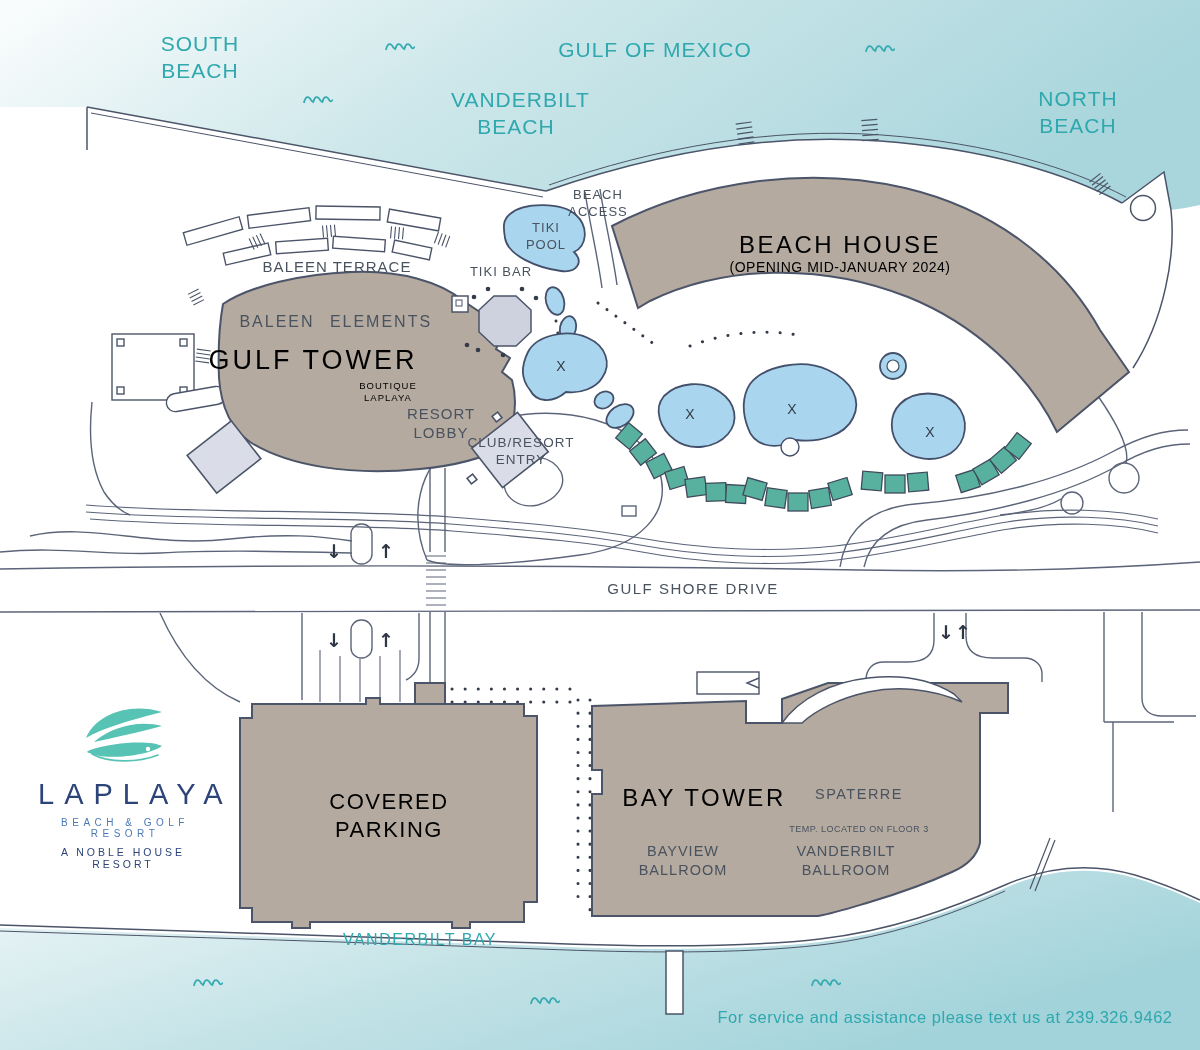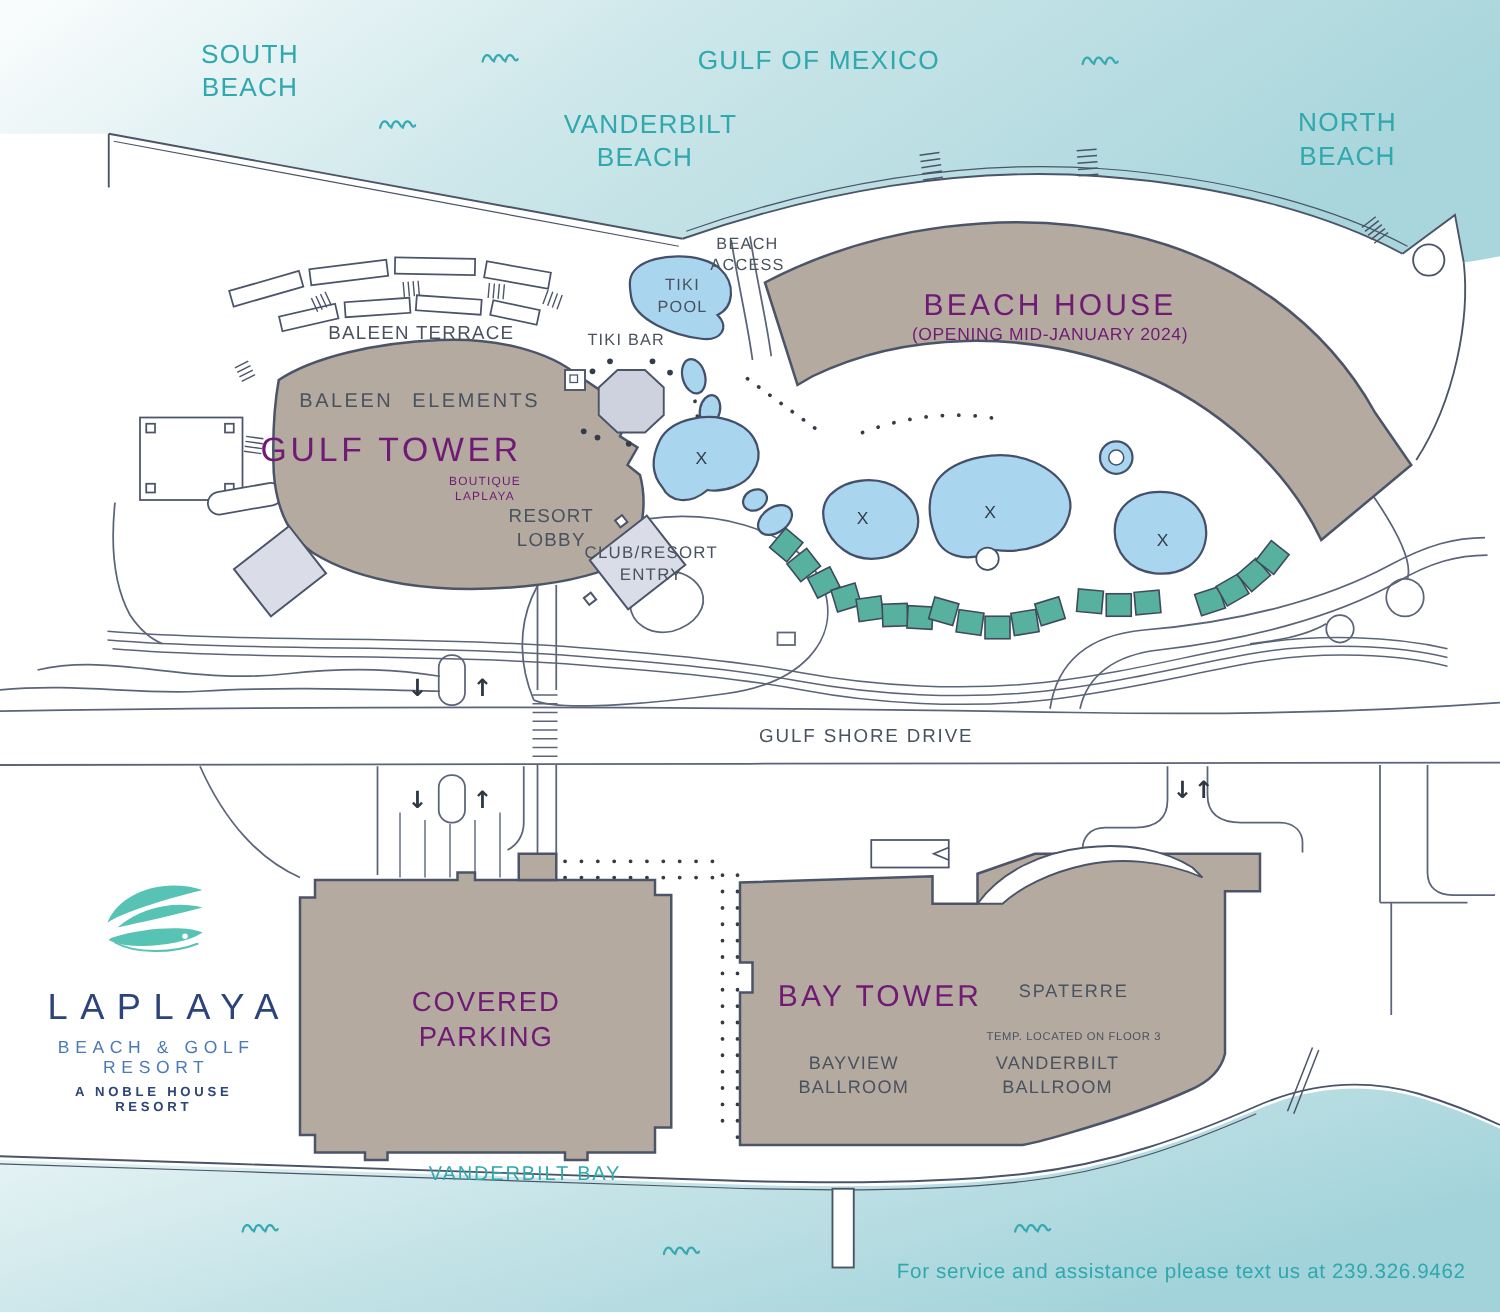--- a/index.html
+++ b/index.html
@@ -3,37 +3,37 @@
 <meta charset="utf-8">
 <style>
   html,body{margin:0;padding:0;background:#fff;}
   #stage{position:relative;width:1200px;height:1050px;overflow:hidden;background:#fff;
          font-family:"Liberation Sans",sans-serif;}
   #basemap{position:absolute;left:0;top:0;}
   .lbl{position:absolute;transform:translate(-50%,-50%);text-align:center;color:#49525f;
        letter-spacing:1px;line-height:1.28;white-space:nowrap;font-size:14px;}
   .wrap{white-space:normal;}
   .teal{color:#2fa8ae;}
-  .white{color:#701a75;}
+  .white{color:#000000;}
   .fs9{font-size:9px;}  .fs10{font-size:9.5px;} .fs105{font-size:14px;}
   .fs13{font-size:13px;} .fs135{font-size:13.5px;} .fs145{font-size:14.5px;}
   .fs15{font-size:15px;} .fs16{font-size:16px;} .fs165{font-size:16.5px;}
   .fs17{font-size:21px;} .fs22{font-size:22px;} .fs24{font-size:24px;} .fs27{font-size:27px;}
   .ls2{letter-spacing:2px;} .ls3{letter-spacing:3px;} .ls05{letter-spacing:.5px;}
   .arrow{position:absolute;transform:translate(-50%,-50%);color:#2e3744;font-size:19px;
          font-weight:bold;font-family:"DejaVu Sans",sans-serif;}
   .xmark{position:absolute;transform:translate(-50%,-50%);color:#343c49;font-size:14px;
          font-family:"Liberation Sans",sans-serif;}
   .wave{position:absolute;transform:translate(-50%,-50%);}
   #logo{position:absolute;left:28px;top:700px;width:190px;text-align:center;}
   #logo .mark{margin:0 auto;display:block;}
-  #logo .name{color:#2c4479;font-size:29px;letter-spacing:10px;margin-top:20px;
+  #logo .name{color:#2c4479;font-size:29px;letter-spacing:10px;margin-top:8px;
               padding-left:10px;font-weight:400;}
-  #logo .tag{color:#4a79b8;font-size:14px;letter-spacing:4.5px;margin-top:6px;padding-left:4px;}
-  #logo .aff{color:#2c4479;font-size:10.5px;letter-spacing:3px;font-weight:bold;margin-top:7px;text-align:center;}
+  #logo .tag{color:#4a79b8;font-size:10px;letter-spacing:4.5px;margin-top:6px;padding-left:4px;}
+  #logo .aff{color:#2c4479;font-size:10.5px;letter-spacing:3px;font-weight:normal;margin-top:7px;text-align:center;}
 </style>
 </head>
 <body>
 
 <div id="stage">
 
 <svg id="basemap" width="1200" height="1050" viewBox="0 0 1200 1050">
   <defs>
     <linearGradient id="gTop" x1="0" y1="0" x2="1" y2="0.25">
       <stop offset="0" stop-color="#fbfdfd"></stop>

